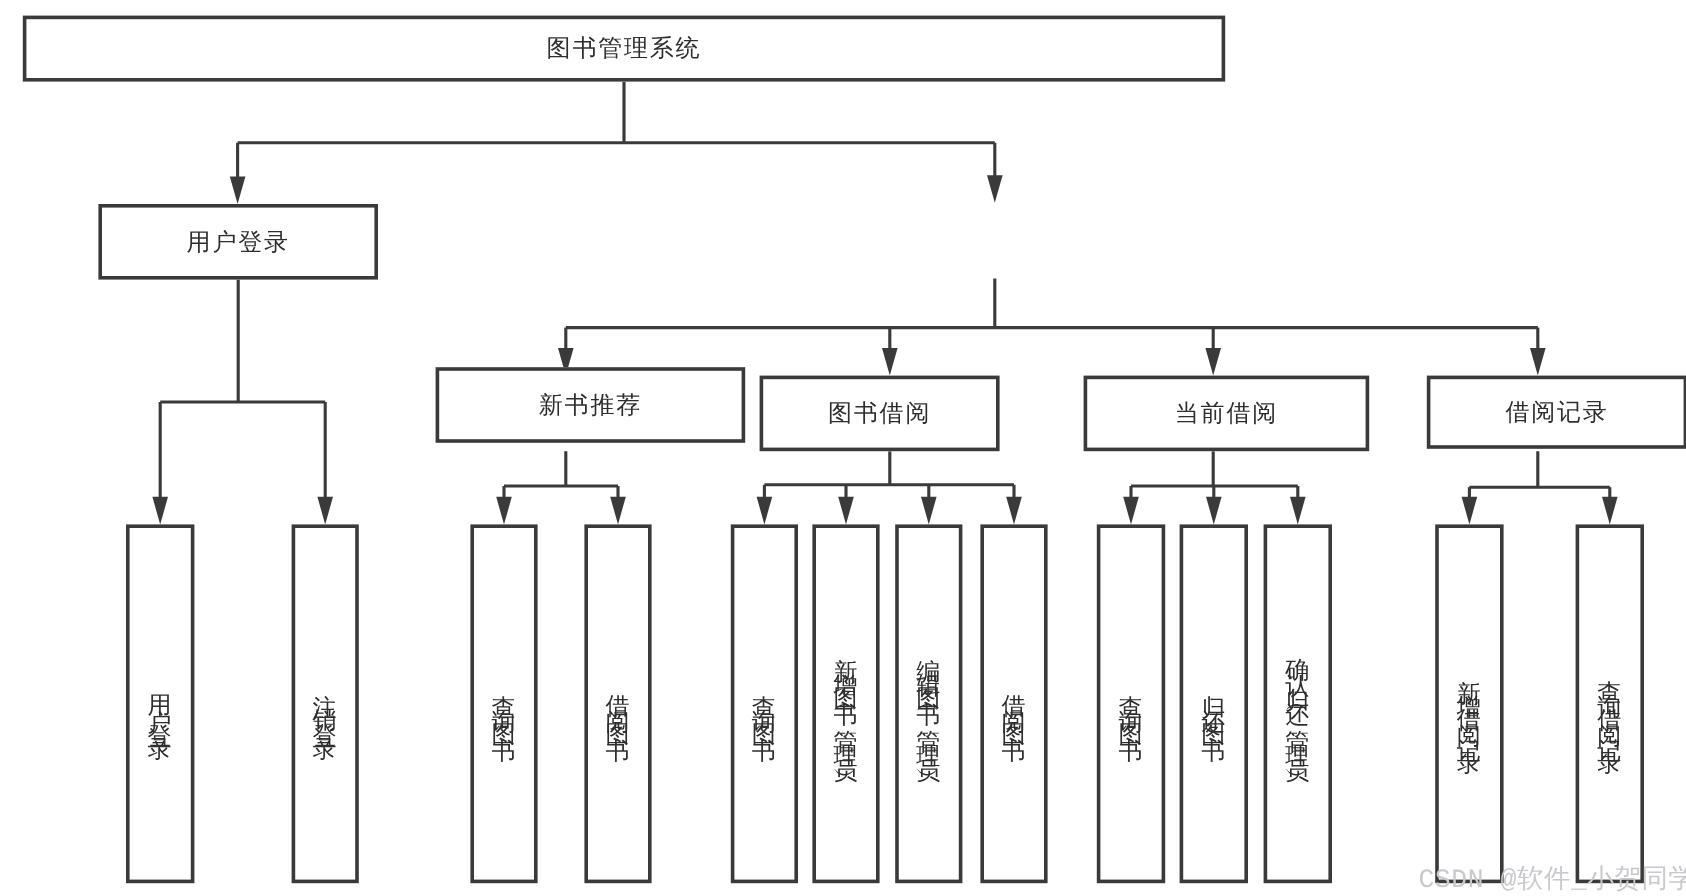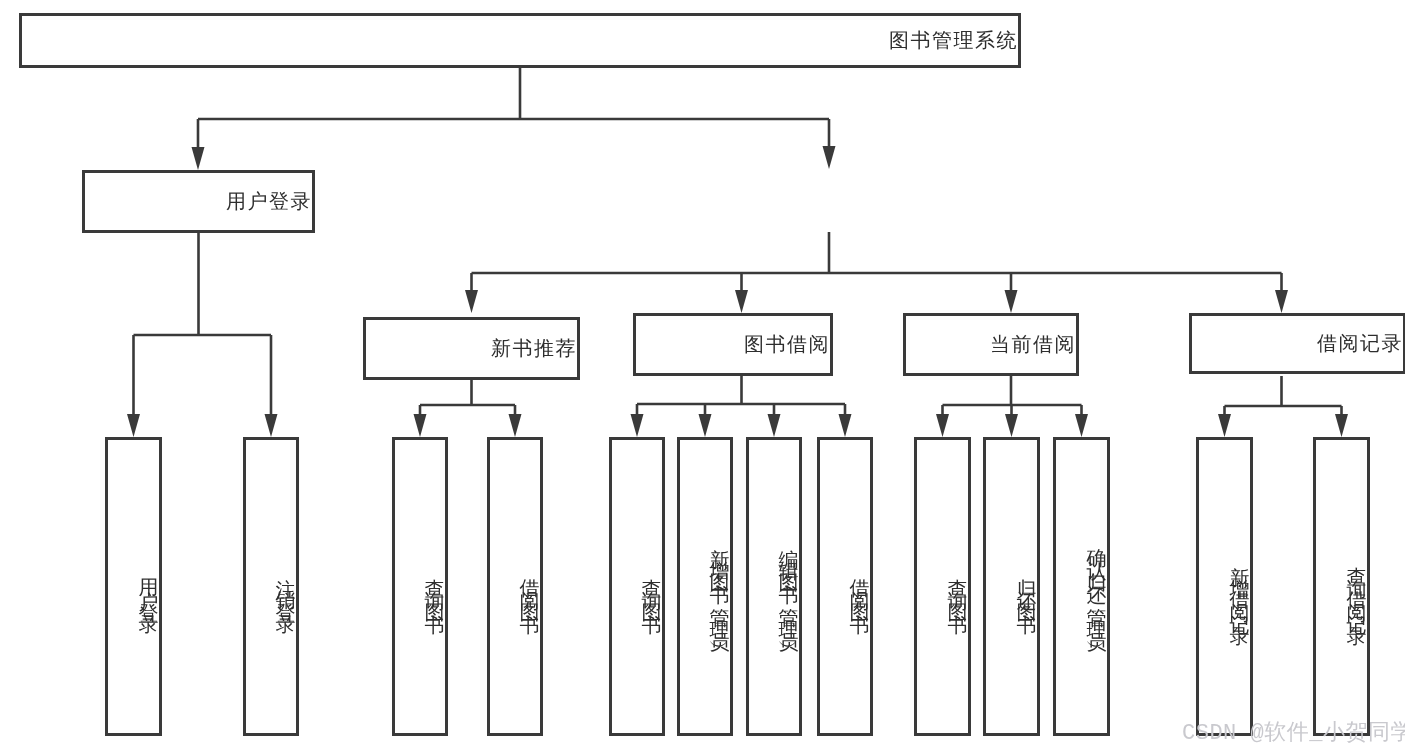--- a/index.html
+++ b/index.html
@@ -14,21 +14,21 @@
     width:1405px;height:747px;overflow:hidden;position:relative;
     font-family:"DejaVu Sans","Liberation Sans",sans-serif;
   }
   .canvas{position:absolute;left:0;top:0;width:1405px;height:747px;background:var(--bg);}
   svg.wires{position:absolute;left:0;top:0;z-index:0;}
   .cpath{stroke:var(--line);stroke-width:2.6;fill:none;}
   .cline{stroke:var(--line);stroke-width:2.6;}
   .chead{fill:var(--line);}
   .box{
     position:absolute;z-index:1;background:#fff;border:3px solid var(--line);
-    display:flex;align-items:center;justify-content:flex-end;color:var(--text);
+    display:flex;align-items:center;justify-content:center;color:var(--text);
   }
   .hbox span{font-size:20px;letter-spacing:1.5px;white-space:nowrap;}
   .vbox span{
     writing-mode:vertical-rl;text-orientation:mixed;
     font-size:20px;line-height:1;letter-spacing:12px;white-space:nowrap;
   }
   .watermark{
     position:absolute;z-index:5;left:1182px;top:717px;width:222px;
     font-size:22px;color:var(--wm);letter-spacing:0.5px;white-space:nowrap;font-family:Liberation Mono, monospace;
   }
@@ -88,27 +88,27 @@
     </svg>
 
   <div class="box hbox" style="left:19px;top:13px;width:1002px;height:55px">
     <span>图书管理系统</span>
   </div>
 
   <div class="box hbox" style="left:82px;top:170px;width:233px;height:63px">
     <span>用户登录</span>
   </div>
 
-  <div class="box hbox" style="left:363px;top:317px;width:217px;height:63px">
+  <div class="box hbox" style="left:363px;top:306px;width:258px;height:63px">
     <span>新书推荐</span>
   </div>
   <div class="box hbox" style="left:633px;top:313px;width:200px;height:63px">
     <span>图书借阅</span>
   </div>
-  <div class="box hbox" style="left:903px;top:313px;width:176px;height:63px">
+  <div class="box hbox" style="left:903px;top:313px;width:238px;height:63px">
     <span>当前借阅</span>
   </div>
   <div class="box hbox" style="left:1189px;top:313px;width:217px;height:61px">
     <span>借阅记录</span>
   </div>
 
   <div class="box vbox" style="left:105px;top:437px;width:57px;height:299px">
     <span>用户登录</span>
   </div>
   <div class="box vbox" style="left:243px;top:437px;width:56px;height:299px">

